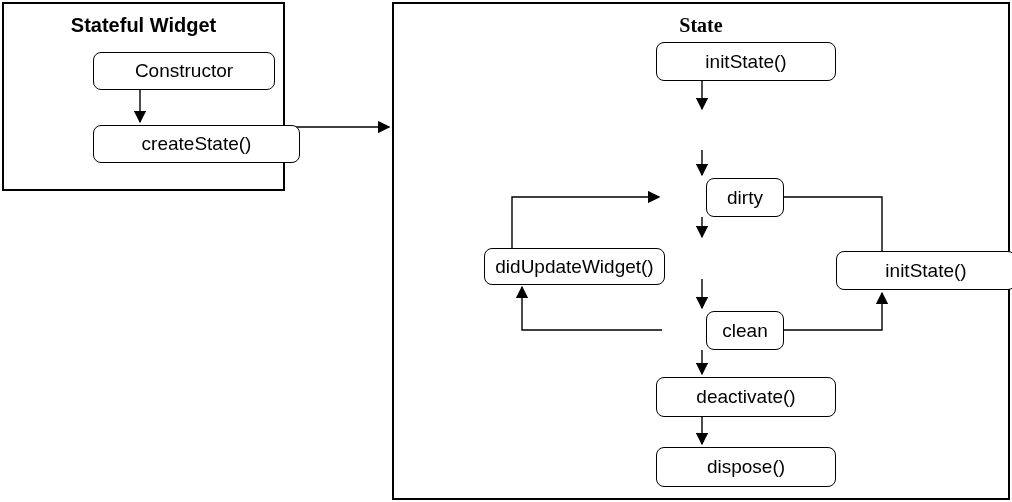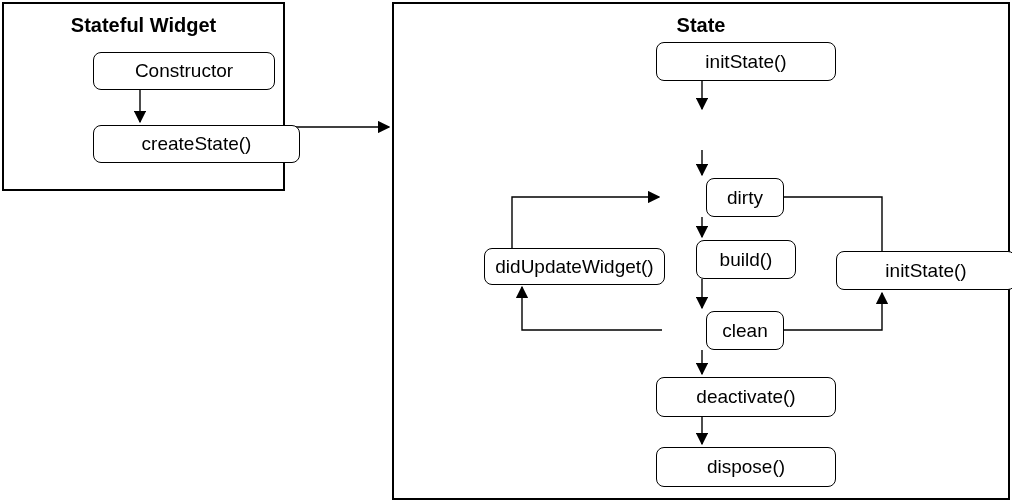--- a/index.html
+++ b/index.html
@@ -63,21 +63,21 @@
 </style>
 </head>
 <body>
 
 <div id="canvas">
 
   <div class="group" style="left:2px; top:2px; width:283px; height:189px;">
     <div class="group-title">Stateful Widget</div>
   </div>
 
-  <div class="group" style="left:392px; top:2px; width:618px; height:498px;">
+  <div class="group" style="left:392px; top:2px; width:618px; height:498px;font-family:Liberation Serif, serif;">
     <div class="group-title">State</div>
   </div>
 
   <svg id="edges" viewBox="0 0 1012 502" xmlns="http://www.w3.org/2000/svg">
     <defs>
       <marker id="arrow" viewBox="0 0 10 10" refX="9" refY="5" markerWidth="9" markerHeight="9" orient="auto-start-reverse">
         <path d="M0,0 L10,5 L0,10 z" fill="#000000"></path>
       </marker>
     </defs>
     <path class="edge" d="M140,90 L140,122" marker-end="url(#arrow)"></path>
@@ -92,20 +92,19 @@
     <path class="edge" d="M882,251 L882,197 L743,197" marker-end="url(#arrow)"></path>
     <path class="edge" d="M662,330 L522,330 L522,287" marker-end="url(#arrow)"></path>
     <path class="edge" d="M740,330 L882,330 L882,293" marker-end="url(#arrow)"></path>
   </svg>
 
   <div class="node" style="left:49px; top:52px; width:182px; height:38px;">Constructor</div>
   <div class="node" style="left:49px; top:125px; width:207px; height:38px;text-align:right;">createState()</div>
 
   <div class="node" style="left:612px; top:42px; width:180px; height:39px;">initState()</div>
   <div class="node" style="left:662px; top:178px; width:78px; height:39px;">dirty</div>
-  <div class="node" style="left:652px; top:240px; width:100px; height:39px;">build()</div>
   <div class="node" style="left:440px; top:248px; width:181px; height:37px;">didUpdateWidget()</div>
   <div class="node" style="left:792px; top:251px; width:180px; height:39px;">initState()</div>
   <div class="node" style="left:662px; top:311px; width:78px; height:39px;">clean</div>
   <div class="node" style="left:612px; top:377px; width:180px; height:40px;">deactivate()</div>
   <div class="node" style="left:612px; top:447px; width:180px; height:40px;">dispose()</div>
 
 </div>
 
 </body></html>

